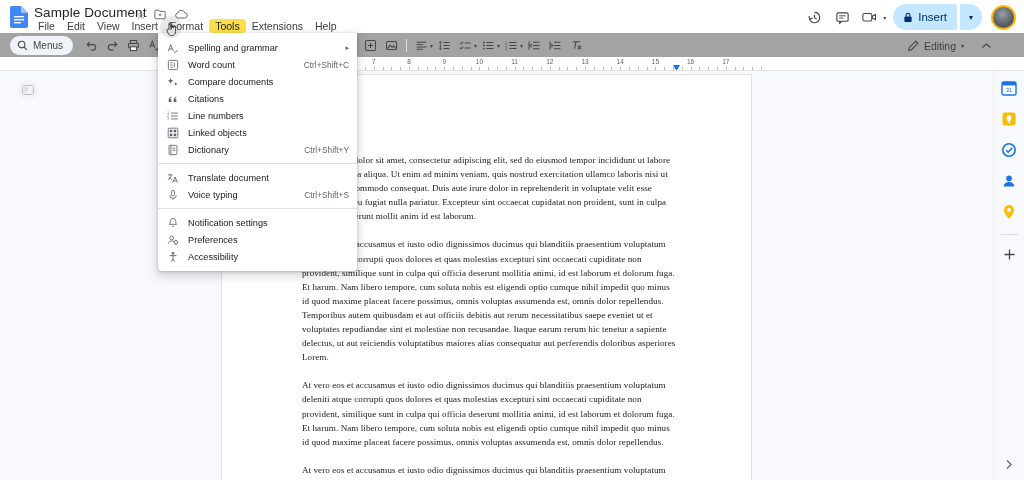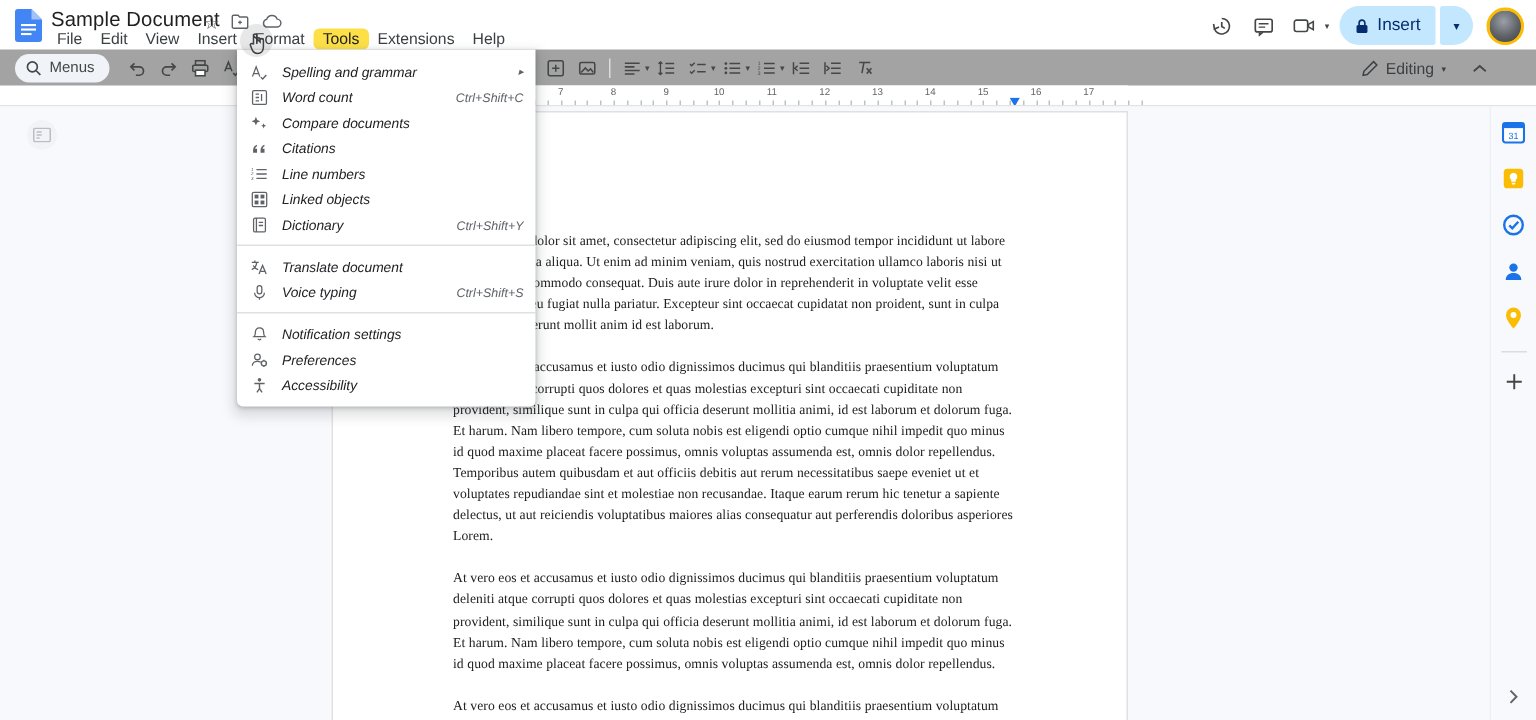--- a/index.html
+++ b/index.html
@@ -139,21 +139,21 @@
     position:absolute; bottom:7px; left:50%; transform:translateX(-50%);
     width:18px; height:18px; display:flex; align-items:center; justify-content:center;
     color:#5f6368; font-size:8px; cursor:pointer;
   }
 
   
   .dropdown {
     position:absolute; left:158px; top:33px; width:199px;
     background:#ffffff; border-radius:0 0 4px 4px;
     box-shadow: 0 1px 3px rgba(60,64,67,.3), 0 4px 8px 3px rgba(60,64,67,.15);
-    padding:6px 0 6px 0; z-index:50;font-style:italic;
+    padding:6px 0 6px 0; z-index:50;
   }
   .dd-item {
     position:relative; display:flex; align-items:center;
     height:17px; padding:0 8px 0 8px; cursor:pointer; font-size:9.2px; color:#202124;
   }
   .dd-ico {
     width:14px; height:14px; margin-right:8px; flex:0 0 14px;
     display:flex; align-items:center; justify-content:center; color:#5f6368;
   }
   .dd-label { flex:1; white-space:nowrap; }

